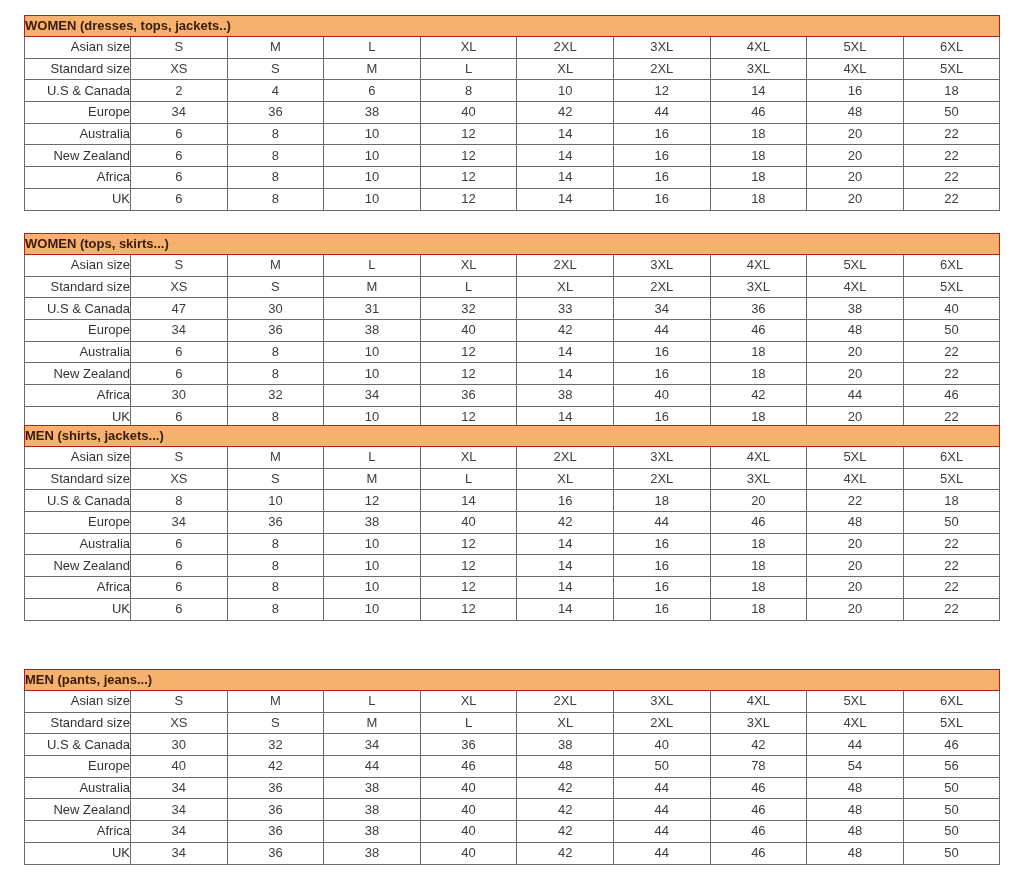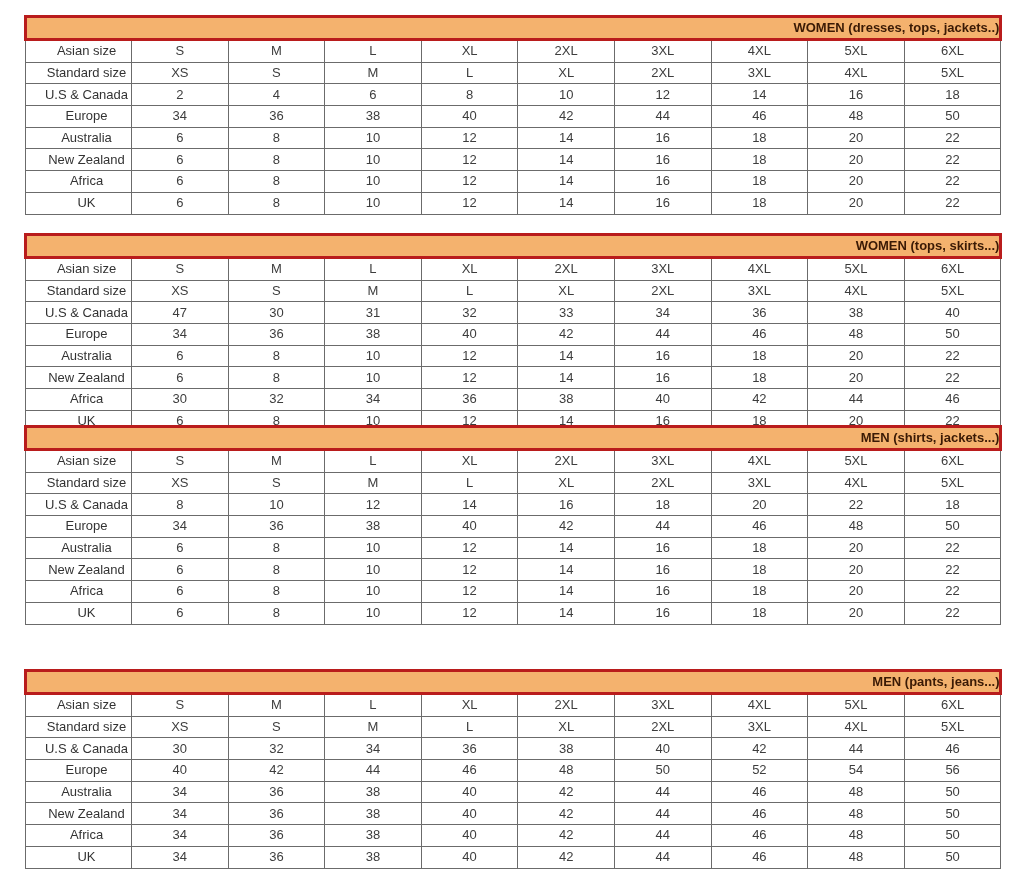--- a/index.html
+++ b/index.html
@@ -30,37 +30,37 @@
     }
     table.size-table col.label-col { width: 106px; }
     table.size-table col.size-col { width: 96.6px; }
     table.size-table th.section-title {
       background: #f4b26e;
       color: #3a1a05;
       font-weight: bold;
       font-size: 13px;
       height: 20px;
       padding: 0;
-      text-align: right;
-      border: 3px solid #b91c1c;
+      text-align: left;
+      border: 1px solid #b91c1c;
       line-height: 20px;
     }
     table.size-table td {
       border: 1px solid #6b6b6b;
       height: 20.7px;
       padding: 0;
       font-size: 13px;
       line-height: 20px;
       text-align: center;
       color: #3d3d3d;
       white-space: nowrap;
       overflow: hidden;
     }
     table.size-table td.row-label {
-      text-align: center;
+      text-align: right;
       padding-left: 16px;
       color: #333333;
     }
     #table-0 { top: 15px; }
     #table-1 { top: 233px; }
     #table-2 { top: 425px; }
     #table-3 { top: 669px; }
   </style>
 </head>
 <body>
@@ -473,21 +473,21 @@
           <td>46</td>
         </tr>
         <tr>
           <td class="row-label">Europe</td>
           <td>40</td>
           <td>42</td>
           <td>44</td>
           <td>46</td>
           <td>48</td>
           <td>50</td>
-          <td>52</td>
+          <td>78</td>
           <td>54</td>
           <td>56</td>
         </tr>
         <tr>
           <td class="row-label">Australia</td>
           <td>34</td>
           <td>36</td>
           <td>38</td>
           <td>40</td>
           <td>42</td>

